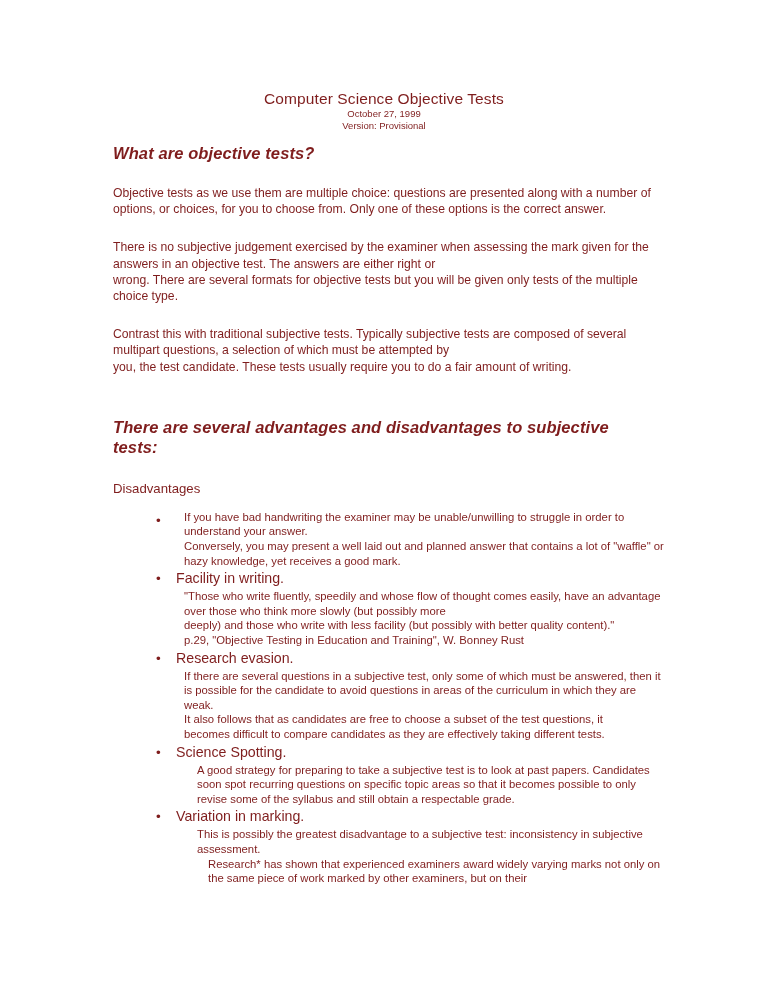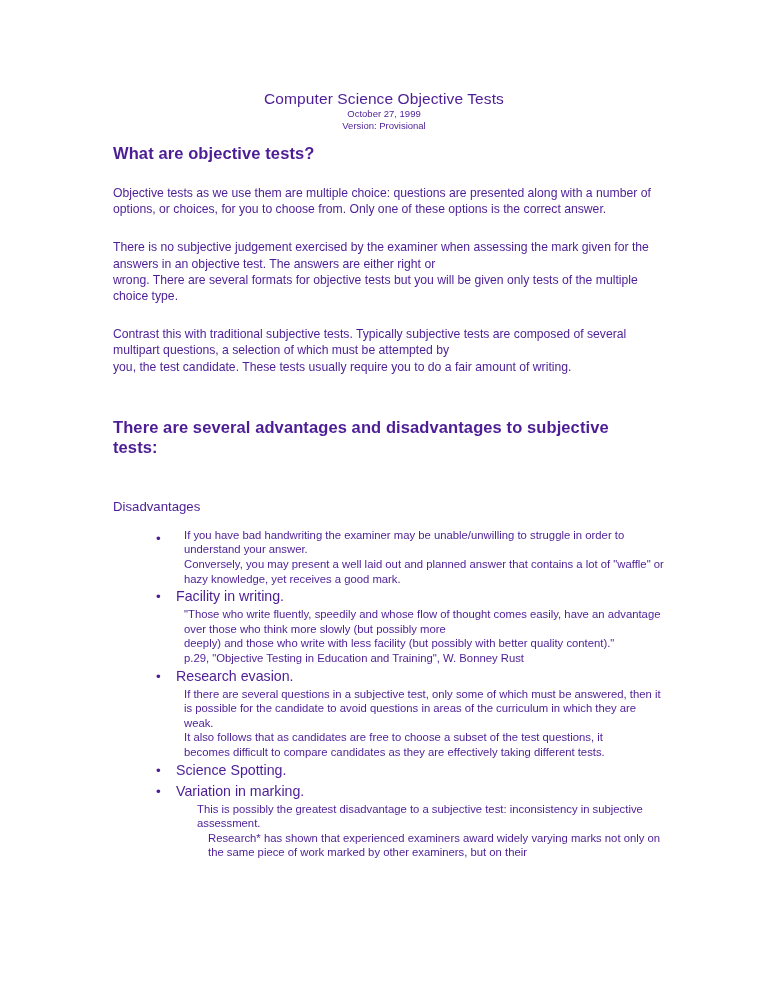--- a/index.html
+++ b/index.html
@@ -7,21 +7,21 @@
     padding: 0;
     background: #ffffff;
   }
   .page {
     position: relative;
     width: 768px;
     height: 994px;
     background: #ffffff;
     overflow: hidden;
     font-family: "Liberation Sans", sans-serif;
-    color: #4c1d95;
+    color: #7f1d1d;
     -webkit-font-smoothing: antialiased;
   }
 
   
   .title-block {
     position: absolute;
     left: 0;
     top: 89px;
     width: 768px;
     text-align: center;
@@ -40,20 +40,21 @@
   .content {
     position: absolute;
     left: 113px;
     top: 143px;
     width: 552px;
   }
 
   h1.section-heading {
     font-size: 16.5px;
     font-weight: bold;
+    font-style: italic;
     line-height: 20px;
     margin: 0;
     letter-spacing: 0.1px;
   }
 
   .heading-1-wrap { margin-bottom: 22px; }
 
   p.body {
     font-size: 12.2px;
     line-height: 16.2px;
@@ -62,21 +63,21 @@
   p.body.last { margin-bottom: 0; }
 
   .heading-2-wrap {
     margin-top: 42px;
     width: 540px;
   }
 
   .sub-label {
     font-size: 13.2px;
     line-height: 17px;
-    margin-top: 41px;
+    margin-top: 23px;
   }
 
   
   ul.bullets {
     list-style: none;
     margin: 13px 0 0 0;
     padding: 0;
   }
   ul.bullets > li {
     position: relative;
@@ -150,20 +151,21 @@
       <li>
         <span class="bullet-dot">•</span>
         <div class="bullet-title">Research evasion.</div>
         <div class="sub-text">If there are several questions in a subjective test, only some of which must be answered, then it is possible for the candidate to avoid questions in areas of the curriculum in which they are weak.</div>
         <div class="sub-text">It also follows that as candidates are free to choose a subset of the test questions, it &nbsp;&nbsp;&nbsp;&nbsp;&nbsp; becomes difficult to compare candidates as they are effectively taking different tests.</div>
       </li>
 
       <li>
         <span class="bullet-dot">•</span>
         <div class="bullet-title">Science Spotting.</div>
+        <div class="sub-text tight">A good strategy for preparing to take a subjective test is to look at past papers. Candidates soon spot recurring questions on specific topic areas so that it becomes possible to only revise some of the syllabus and still obtain a respectable grade.</div>
       </li>
 
       <li>
         <span class="bullet-dot">•</span>
         <div class="bullet-title">Variation in marking.</div>
         <div class="sub-text tight">This is possibly the greatest disadvantage to a subjective test: inconsistency in subjective assessment.</div>
         <div class="sub-text deep">Research* has shown that experienced examiners award widely varying marks not only on the same piece of work marked by other examiners, but on their</div>
       </li>
 
     </ul>

